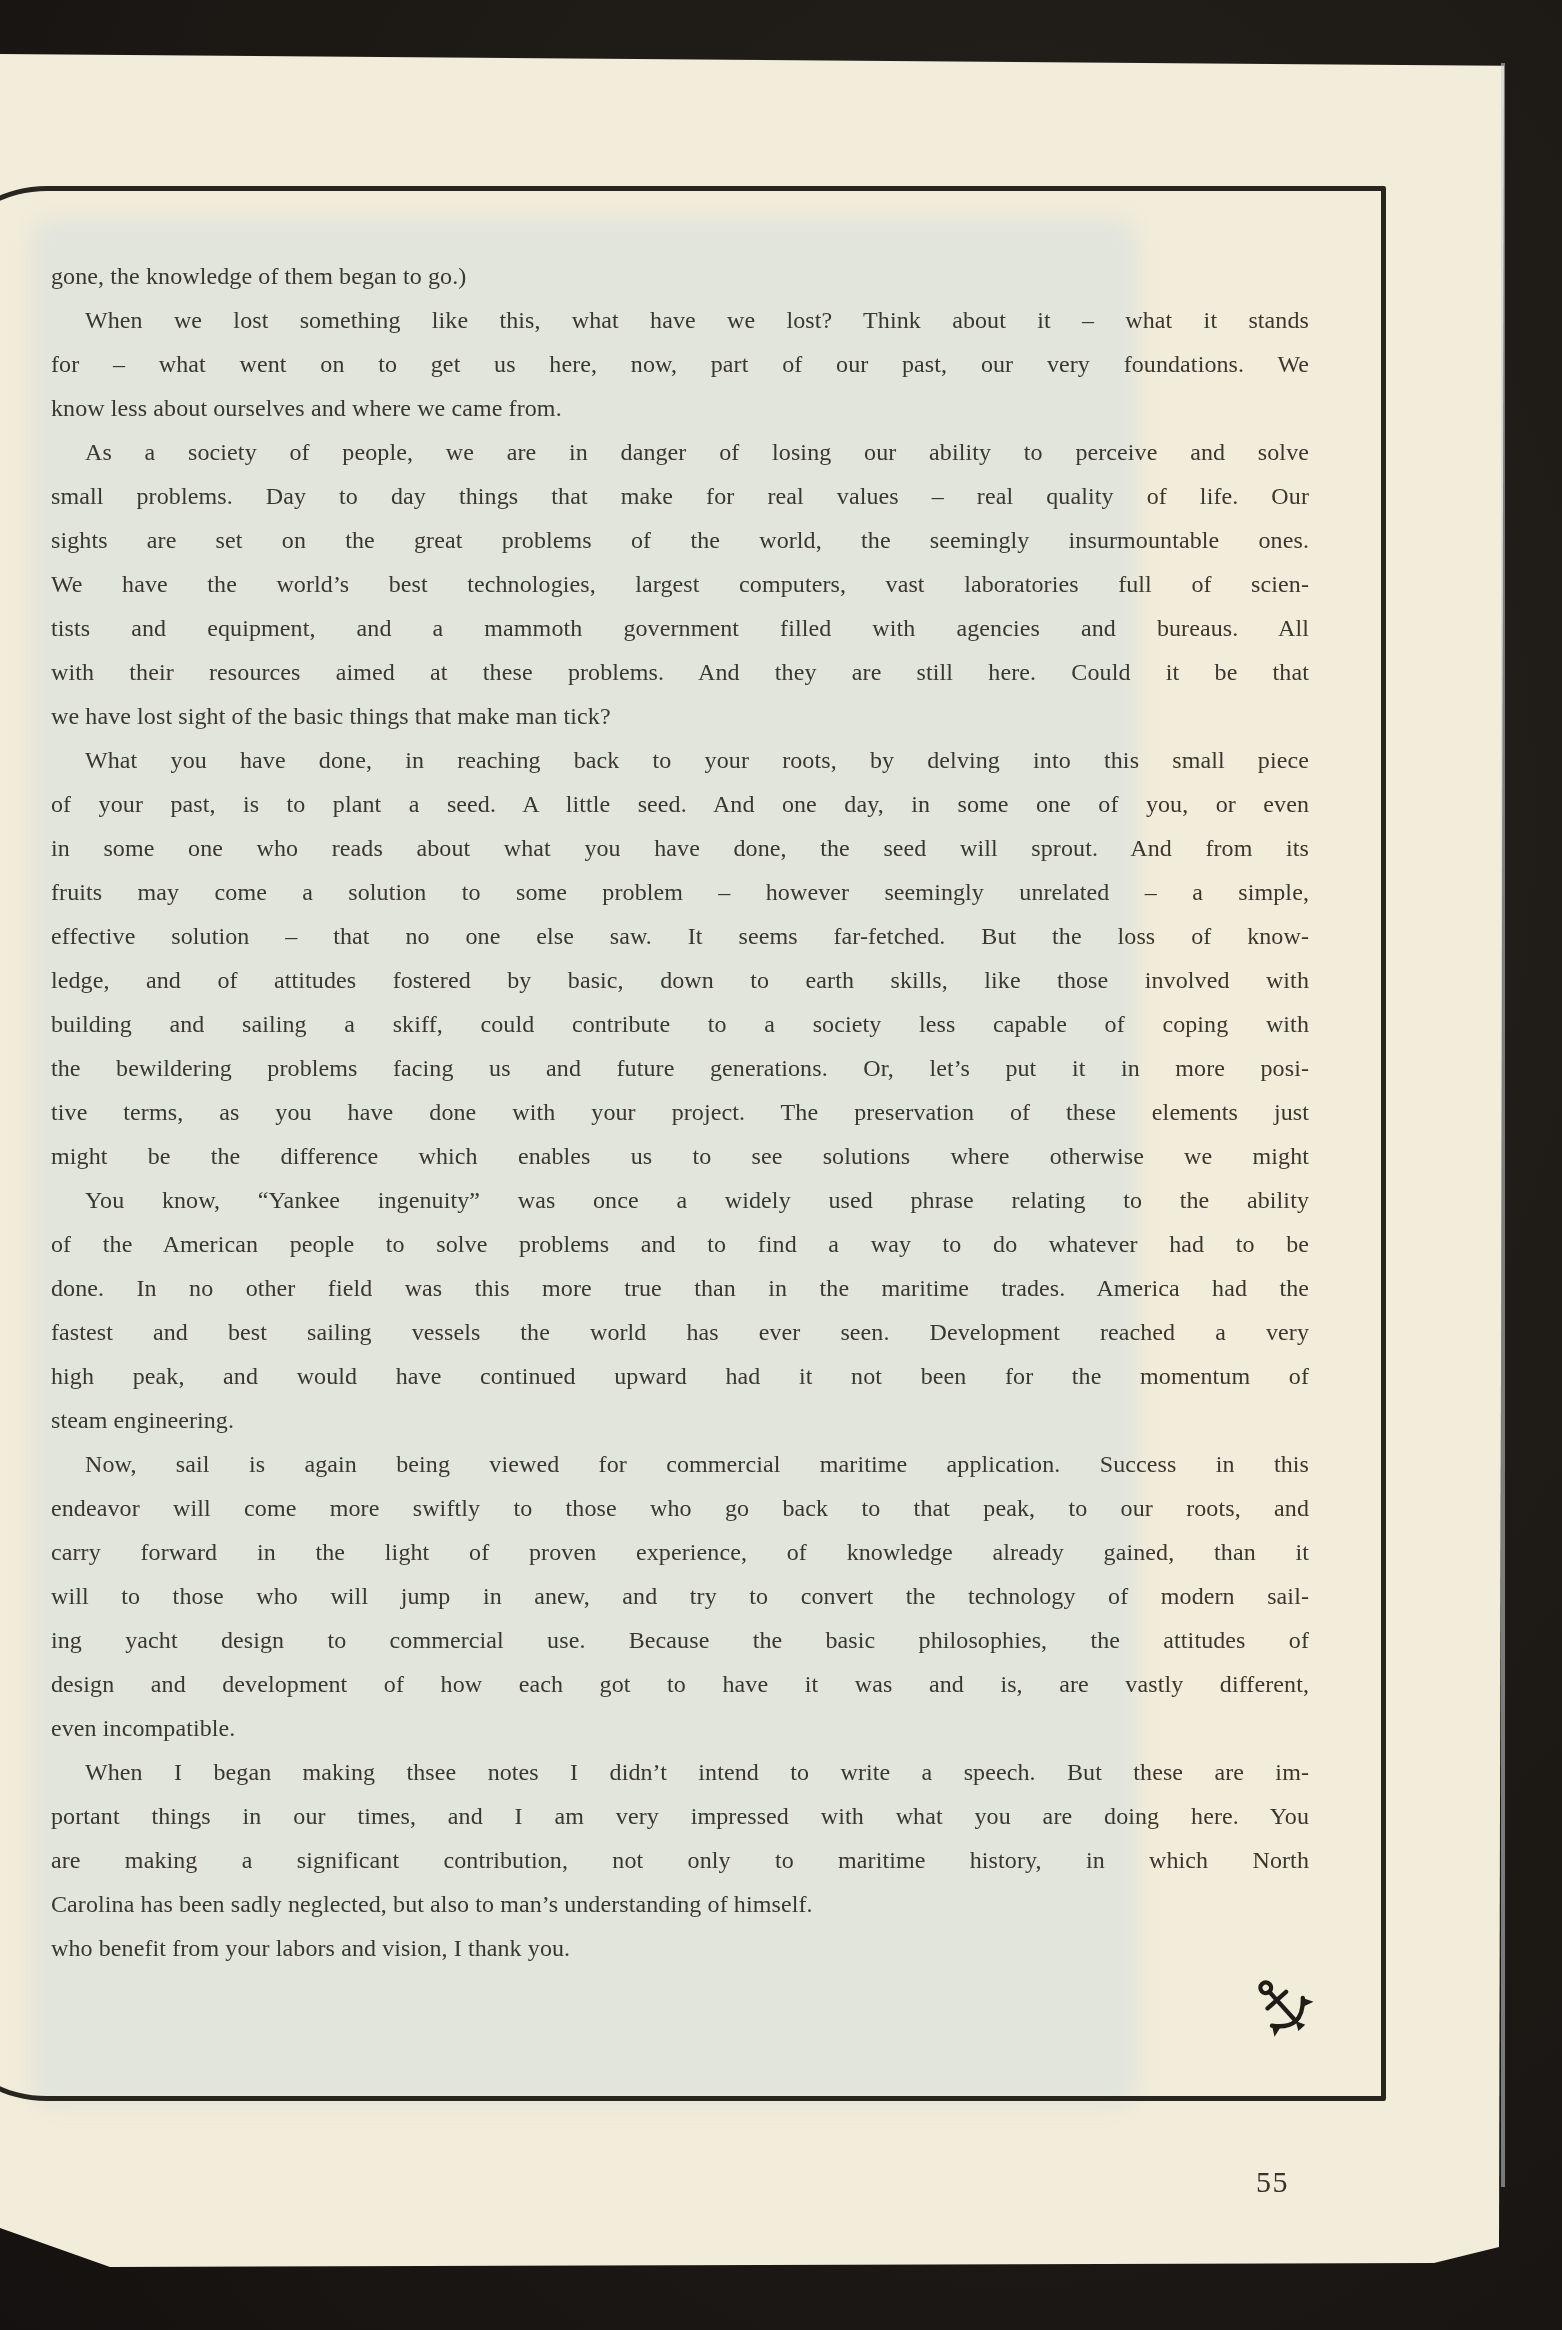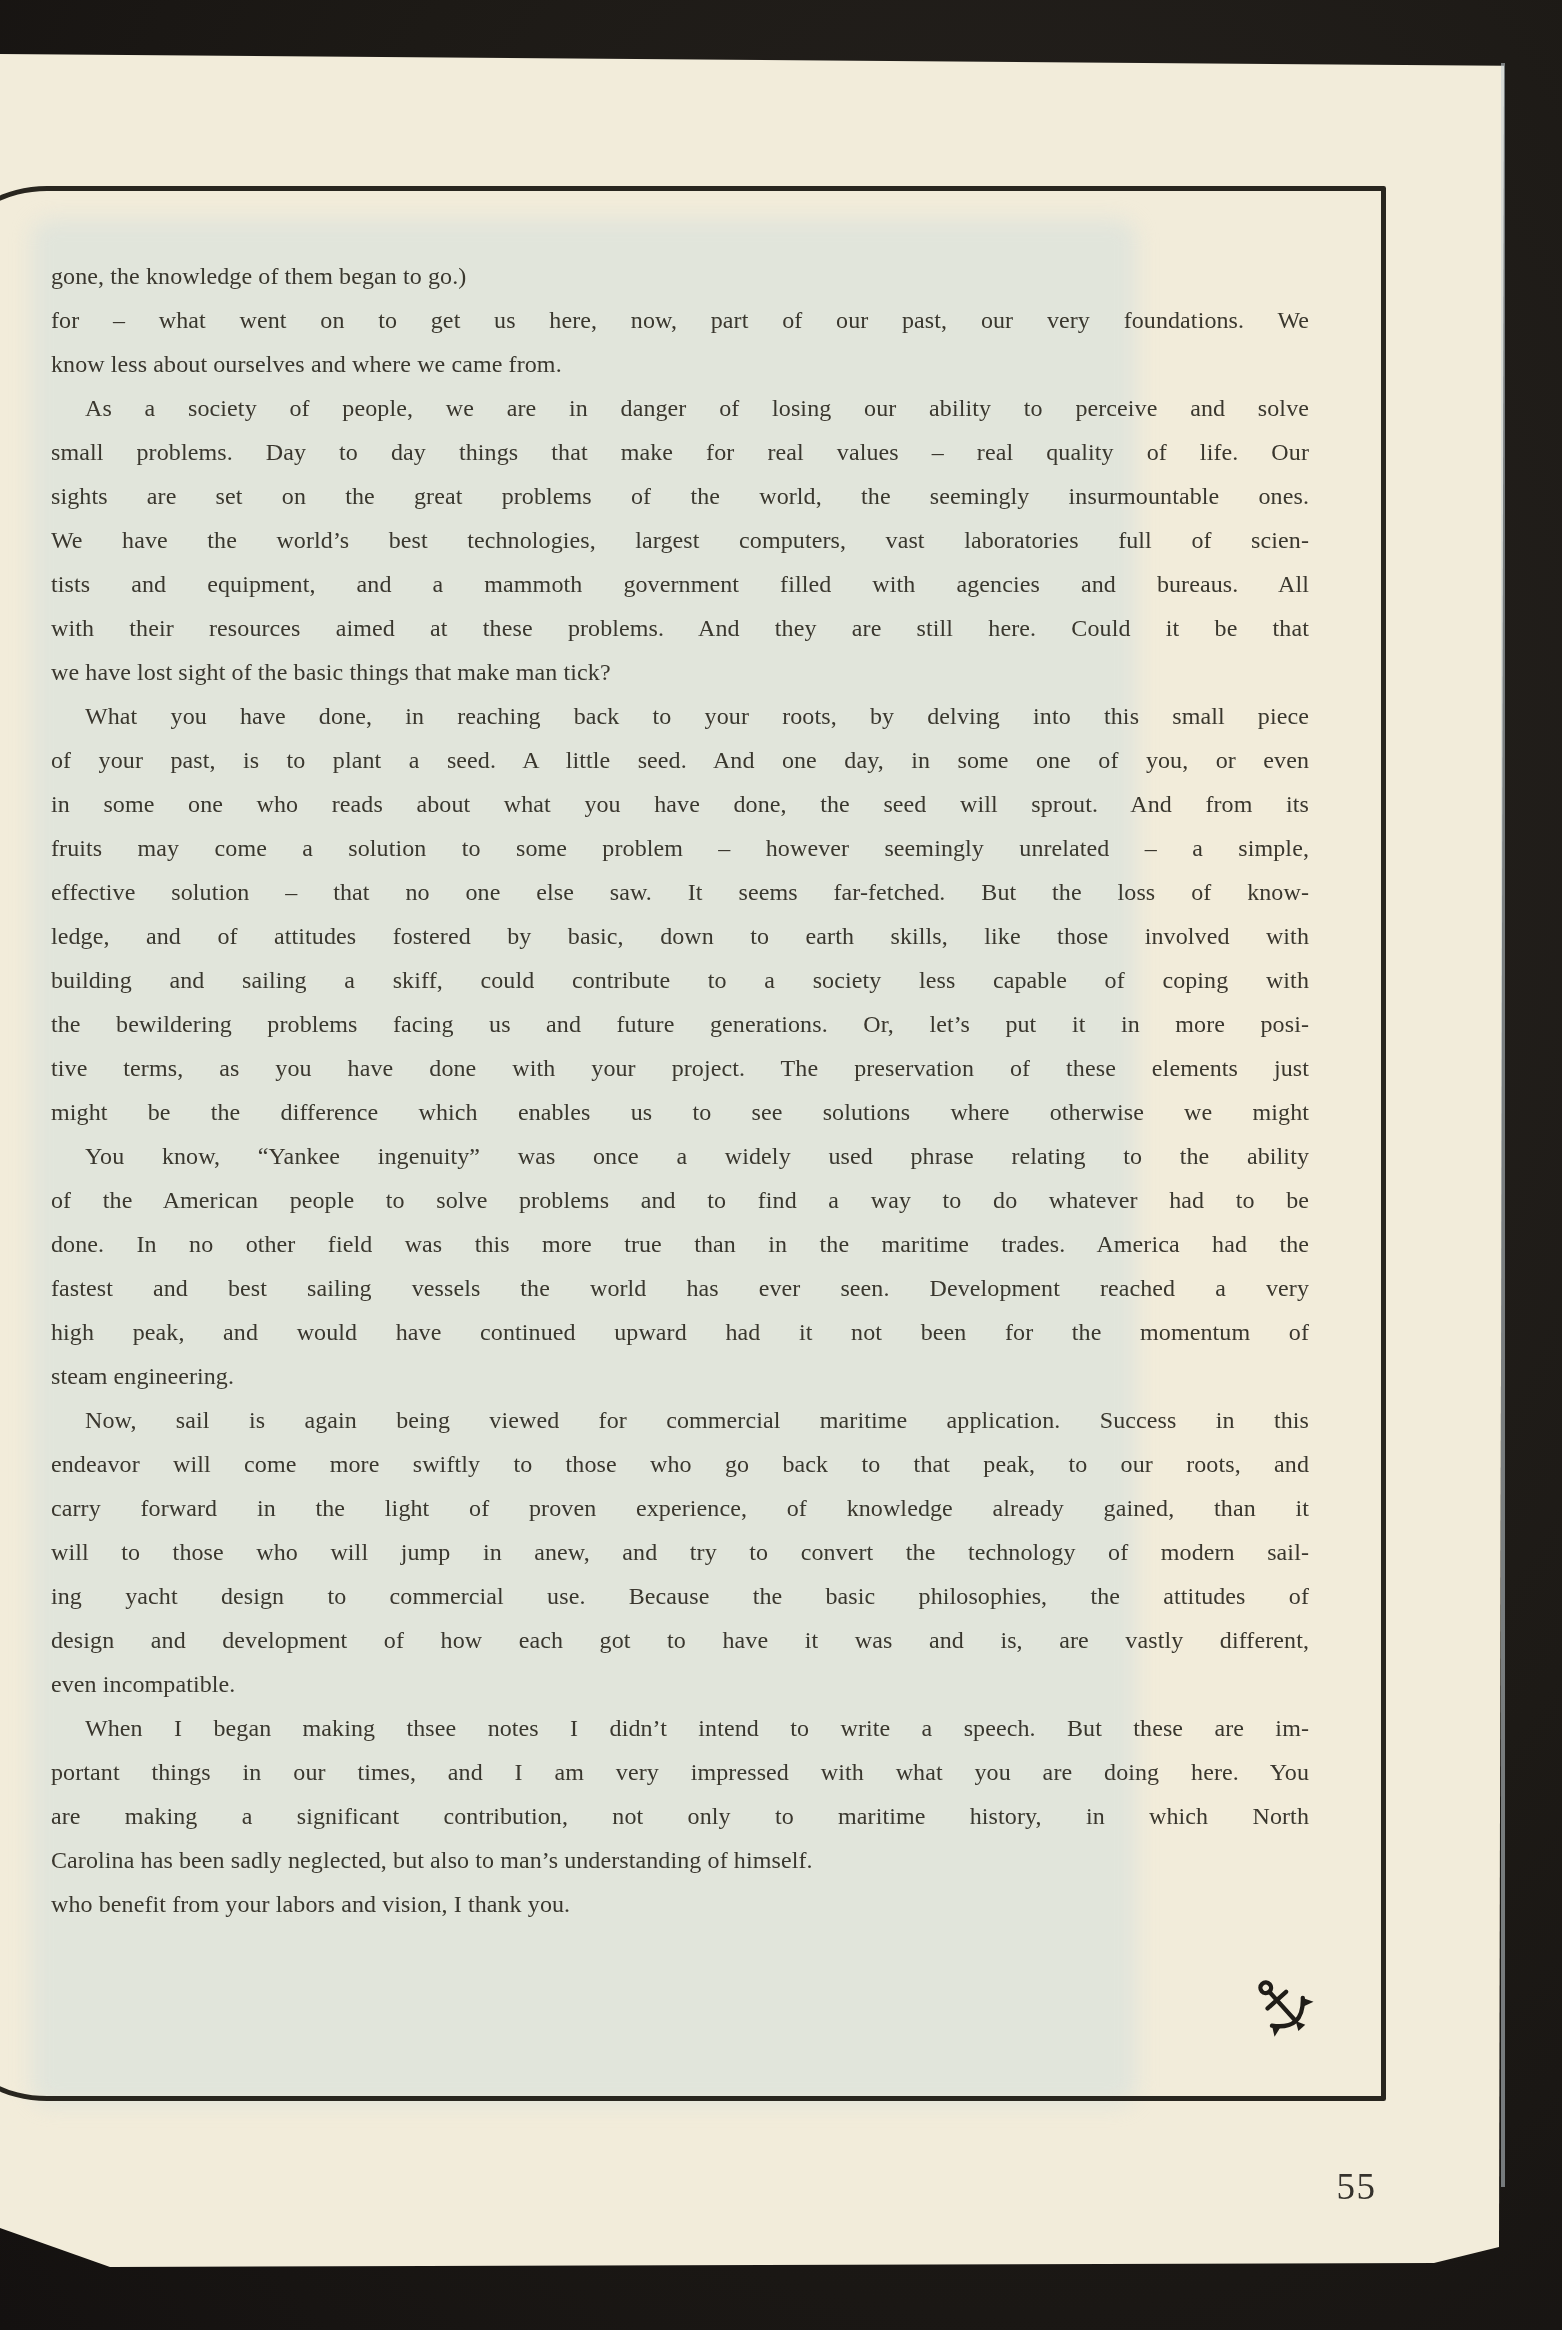--- a/index.html
+++ b/index.html
@@ -37,38 +37,39 @@
   }
   .line { height:44px; overflow:visible; }
   .line.j { text-align:justify; text-align-last:justify; }
   .line.i { text-indent:34px; }
   .anchor-wrap {
     position:absolute; left:1248px; top:1917px; width:71px; height:73px;
     transform: rotate(-42deg);
     color:#201d18;
   }
   .pagenum {
-    position:absolute; left:1320px; top:2111px; width:73px;
-    font-size:37px; color:#35322c; letter-spacing:1.5px; text-align:center;
+    position:absolute; left:1236px; top:2111px; width:73px;
+    font-size:30px; color:#35322c; letter-spacing:1.5px; text-align:center;
   }
   .edge-sliver {
     position:absolute; left:1501px; top:63px; width:4.4px; height:2124px;
     background:#c2cdd4; opacity:0.55;
   }
 </style>
 </head>
 <body>
 
 <div class="stage">
   <div class="paper">
     <div class="tint"></div>
     <div class="frame"></div>
 
     <div class="textcol" id="textcol">
         <div class="line">gone, the knowledge of them began to go.)</div>
+        <div class="line j i">When we lost something like this, what have we lost? Think about it – what it stands</div>
         <div class="line j">for – what went on to get us here, now, part of our past, our very foundations. We</div>
         <div class="line">know less about ourselves and where we came from.</div>
         <div class="line j i">As a society of people, we are in danger of losing our ability to perceive and solve</div>
         <div class="line j">small problems. Day to day things that make for real values – real quality of life. Our</div>
         <div class="line j">sights are set on the great problems of the world, the seemingly insurmountable ones.</div>
         <div class="line j">We have the world’s best technologies, largest computers, vast laboratories full of scien-</div>
         <div class="line j">tists and equipment, and a mammoth government filled with agencies and bureaus. All</div>
         <div class="line j">with their resources aimed at these problems. And they are still here. Could it be that</div>
         <div class="line">we have lost sight of the basic things that make man tick?</div>
         <div class="line j i">What you have done, in reaching back to your roots, by delving into this small piece</div>

